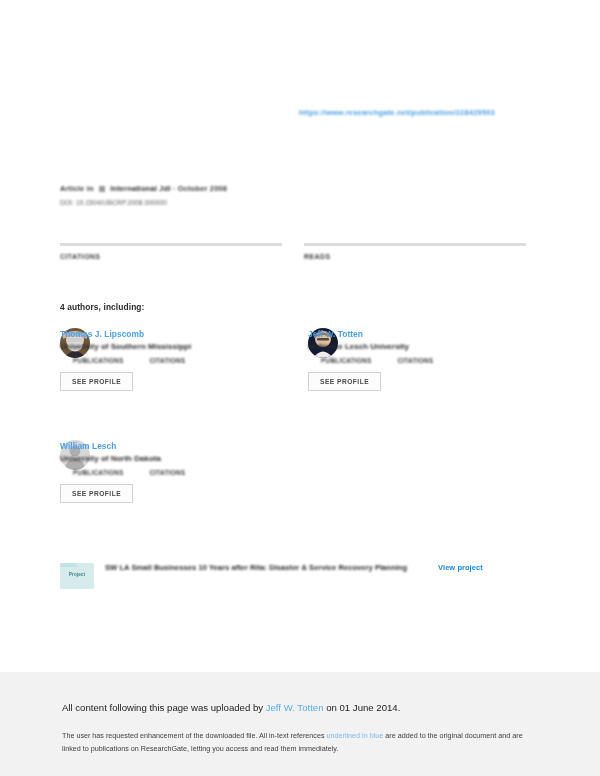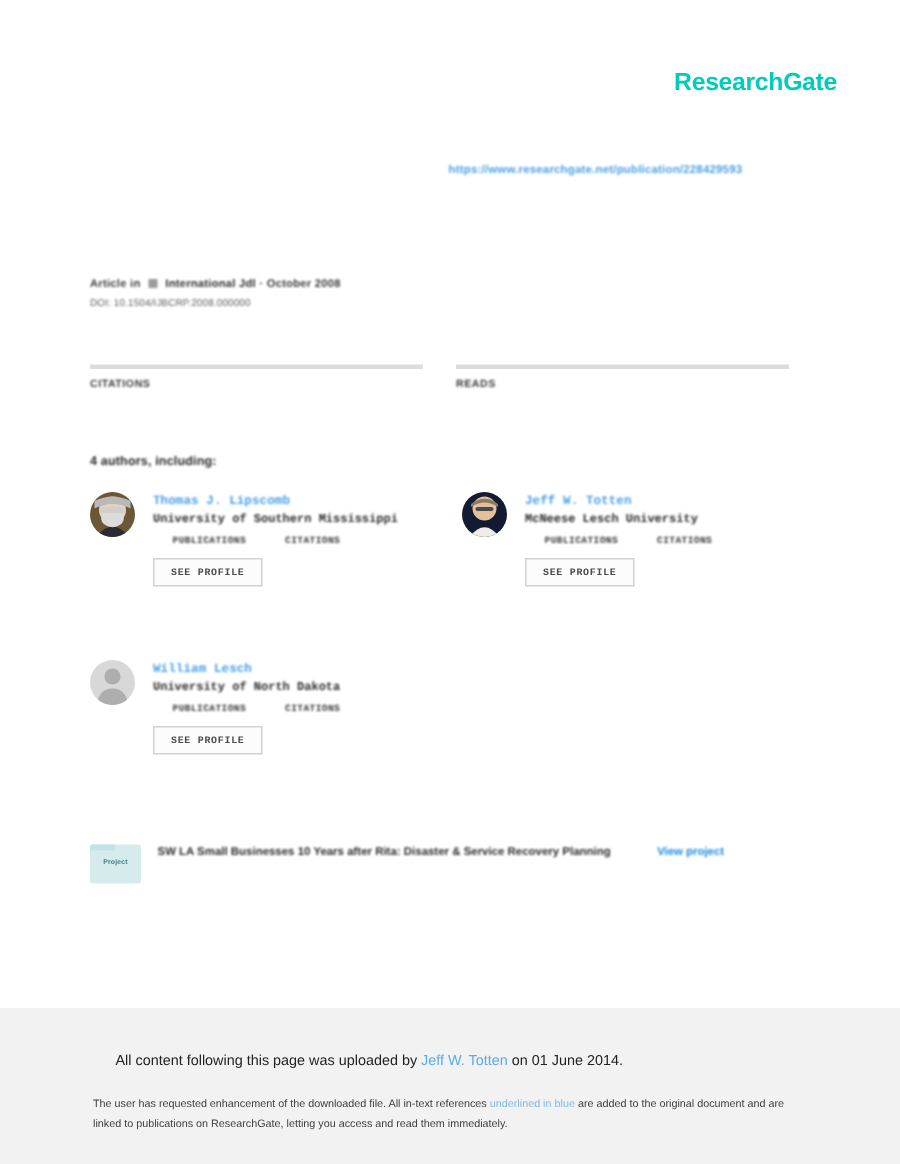--- a/index.html
+++ b/index.html
@@ -133,23 +133,21 @@
     position: absolute;
     left: 0; top: 0;
     width: 30px; height: 30px;
     border-radius: 50%;
     overflow: hidden;
     filter: blur(0.5px);
   }
   .avatar svg { display: block; }
 
   .author-body {
-    margin-left: 42px;
     padding-top: 1px;
-    font-family: Liberation Mono, monospace;
   }
   .author-name {
     font-size: 8.4px;
     font-weight: bold;
     color: #4a9fe8;
     filter: blur(0.75px);
     letter-spacing: 0.05px;
     white-space: nowrap;
   }
   .author-affil {
@@ -249,21 +247,21 @@
 
   
   .footer {
     position: absolute;
     left: 0; top: 672px;
     width: 600px; height: 104px;
     background: #f2f2f2;
   }
   .footer-upload {
     position: absolute;
-    left: 77px; top: 30px;
+    left: 62px; top: 30px;
     font-size: 9.6px;
     color: #222222;
     white-space: nowrap;
   }
   .footer-upload a {
     color: #5aabe8;
     text-decoration: none;
   }
   .footer-note {
     position: absolute;
@@ -276,21 +274,20 @@
   .footer-note .blue-link {
     color: #7fb9e8;
     margin-top: 40px;
   }
 </style>
 </head>
 <body>
 
 <div class="page">
 
-  <div class="brand">ResearchGate</div>
 
   <div class="pub-url">https://www.researchgate.net/publication/228429593</div>
 
   <div class="meta">
     <div class="meta-line1">
       <span>Article</span>
       <span>in</span>
       <span class="meta-sep"></span>
       <span class="meta-journal">International Jdl</span>
       <span>·</span>

